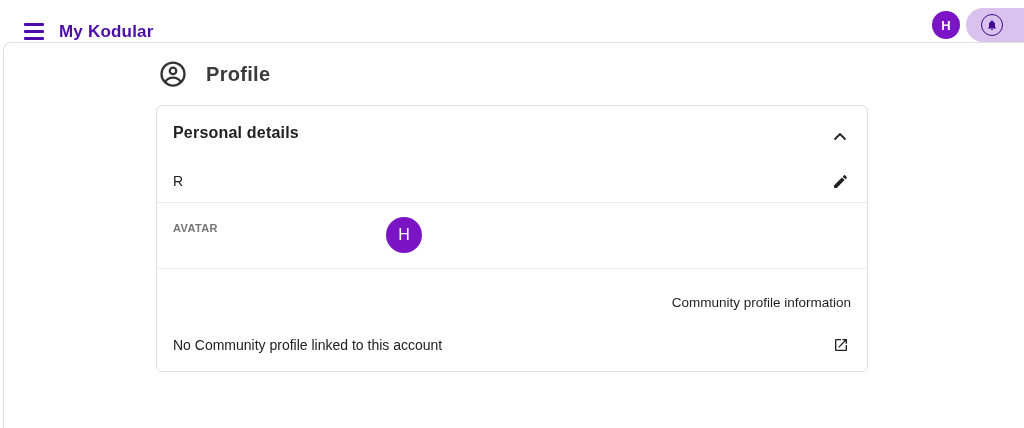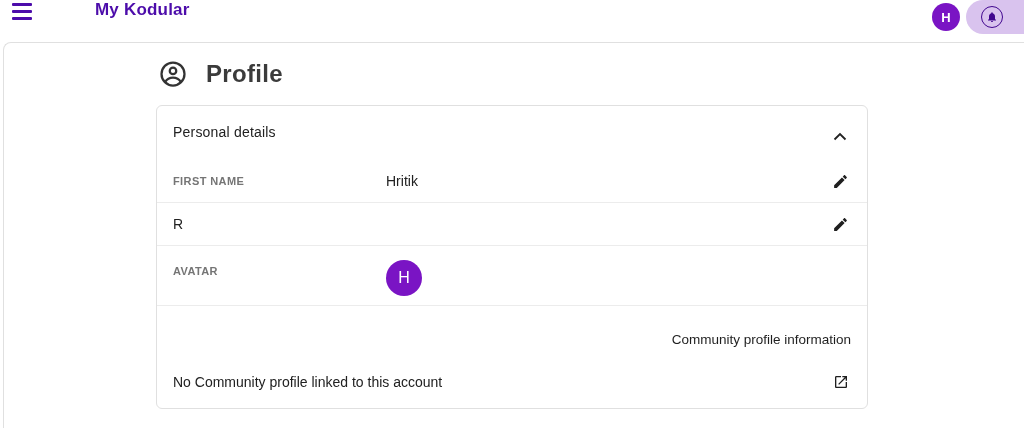--- a/index.html
+++ b/index.html
@@ -9,50 +9,50 @@
     --bell-purple:#41078f;
     --text-dark:#212121;
     --text-gray:#757575;
     --border:#e0e0e0;
     --divider:#ececec;
   }
   *{margin:0;padding:0;box-sizing:border-box;}
   html,body{width:1024px;height:428px;overflow:hidden;background:#fff;
     font-family:"Liberation Sans","DejaVu Sans",sans-serif;}
   
-  .topbar{height:42px;display:flex;align-items:flex-start;padding-left:12px;background:#fff;position:relative;gap:48px;}
+  .topbar{height:42px;display:flex;align-items:flex-end;padding-left:24px;background:#fff;position:relative;}
   .hamburger{width:22px;height:22px;display:flex;flex-direction:column;justify-content:center;gap:4px;cursor:pointer;background:none;border:none;padding:0;}
   .hamburger span{display:block;height:3px;width:20px;background:var(--brand-purple);border-radius:1px;}
   .brand{margin-left:13px;font-size:17px;font-weight:700;color:var(--brand-purple);letter-spacing:.2px;cursor:pointer;}
   .topbar-right{margin-left:auto;display:flex;align-items:center;}
   .tb-avatar{width:28px;height:28px;border-radius:50%;background:var(--avatar-purple);color:#fff;
     font-size:13px;font-weight:700;display:flex;align-items:center;justify-content:center;cursor:pointer;}
   .notif-pill{margin-left:6px;margin-right:-14px;width:72px;height:34px;border:none;cursor:pointer;
     background:var(--pill-lavender);border-radius:17px 0 0 17px;display:flex;align-items:center;padding-left:15px;}
   .bell-ring{width:22px;height:22px;border:1.6px solid var(--bell-purple);border-radius:50%;
     display:flex;align-items:center;justify-content:center;}
   
   .main-panel{margin-left:3px;height:386px;background:#fff;border-top:1px solid var(--border);
     border-left:1px solid var(--border);border-top-left-radius:8px;}
   .page-head{display:flex;align-items:center;padding:16px 0 0 154px;}
   .page-head .acct-icon{color:#333;display:flex;}
-  .page-title{margin-left:18px;font-size:24px;font-weight:600;color:#3b3b3b;letter-spacing:.3px;}
+  .page-title{margin-left:18px;font-size:20px;font-weight:600;color:#3b3b3b;letter-spacing:.3px;}
   
   .card{margin:16px 0 0 152px;width:712px;border:1px solid var(--border);border-radius:6px;background:#fff;}
   .card-header{display:flex;align-items:flex-start;padding:18px 16px 15px 16px;}
   .card-header-text{flex:1;}
-  .card-title{font-size:14px;color:var(--text-dark);font-weight:400;letter-spacing:.2px;}
+  .card-title{font-size:16px;color:var(--text-dark);font-weight:700;letter-spacing:.2px;}
   .card-subtitle{margin-top:4px;font-size:12.5px;color:#3d3d3d;}
   .collapse-btn{background:none;border:none;cursor:pointer;padding:4px;margin-top:4px;color:#222;display:flex;}
   .field-row{display:flex;align-items:center;min-height:43px;padding:0 16px;border-bottom:1px solid var(--divider);}
   .field-label{width:213px;font-size:11px;font-weight:600;letter-spacing:.4px;color:var(--text-gray);}
   .field-value{font-size:14px;color:var(--text-dark);}
   .row-spacer{flex:1;}
   .icon-btn{background:none;border:none;cursor:pointer;padding:2px;color:#1f1f1f;display:flex;}
-  .avatar-row{align-items:flex-start;padding-top:14px;padding-bottom:9px;}
+  .avatar-row{align-items:flex-start;padding-top:14px;padding-bottom:15px;}
   .avatar-row .field-label{padding-top:5px;}
   .row-avatar{width:36px;height:36px;border-radius:50%;background:var(--avatar-purple);color:#fff;
     font-size:16px;font-weight:500;display:flex;align-items:center;justify-content:center;cursor:pointer;}
   .community-section{padding:26px 16px 0 16px;text-align:right;}
   .community-title{font-size:13.5px;color:#1f1f1f;}
   .community-row{display:flex;align-items:center;padding:25px 16px 16px 16px;}
   .community-status{font-size:14px;color:var(--text-dark);}
 </style>
 </head>
 <body>
@@ -95,30 +95,20 @@
       <div class="card-header-text">
         <div class="card-title">Personal details</div>
       </div>
       <button class="collapse-btn" aria-label="collapse">
         <svg width="14" height="9" viewBox="0 0 14 9" fill="none" stroke="#222" stroke-width="1.8">
           <path d="M1.5 7.5 7 2l5.5 5.5"></path>
         </svg>
       </button>
     </div>
 
-    <div class="field-row">
-      <div class="field-label">FIRST NAME</div>
-      <div class="field-value">Hritik</div>
-      <div class="row-spacer"></div>
-      <button class="icon-btn" aria-label="edit first name">
-        <svg width="17" height="17" viewBox="0 0 24 24" fill="#1f1f1f">
-          <path d="M3 17.25V21h3.75L17.81 9.94l-3.75-3.75L3 17.25zM20.71 7.04c.39-.39.39-1.02 0-1.41l-2.34-2.34c-.39-.39-1.02-.39-1.41 0l-1.83 1.83 3.75 3.75 1.83-1.83z"></path>
-        </svg>
-      </button>
-    </div>
 
     <div class="field-row">
       <div class="field-value">R</div>
       <div class="row-spacer"></div>
       <button class="icon-btn" aria-label="edit last name">
         <svg width="17" height="17" viewBox="0 0 24 24" fill="#1f1f1f">
           <path d="M3 17.25V21h3.75L17.81 9.94l-3.75-3.75L3 17.25zM20.71 7.04c.39-.39.39-1.02 0-1.41l-2.34-2.34c-.39-.39-1.02-.39-1.41 0l-1.83 1.83 3.75 3.75 1.83-1.83z"></path>
         </svg>
       </button>
     </div>

